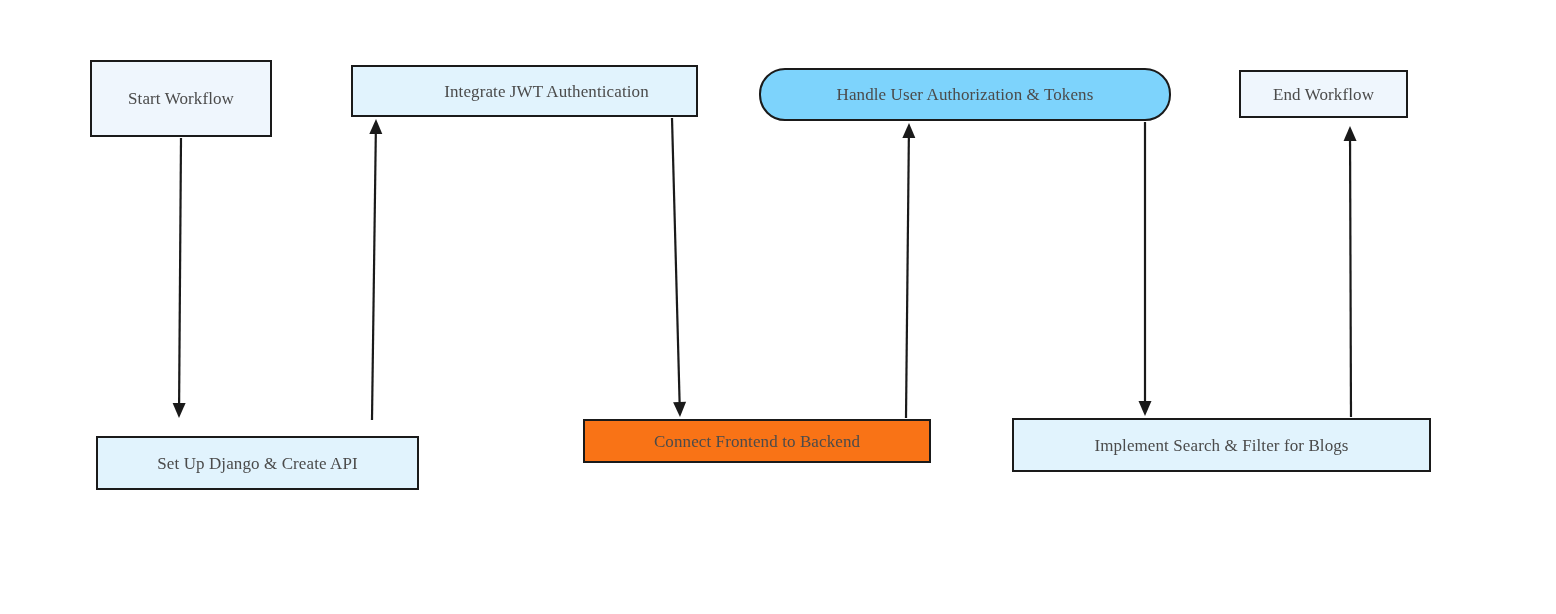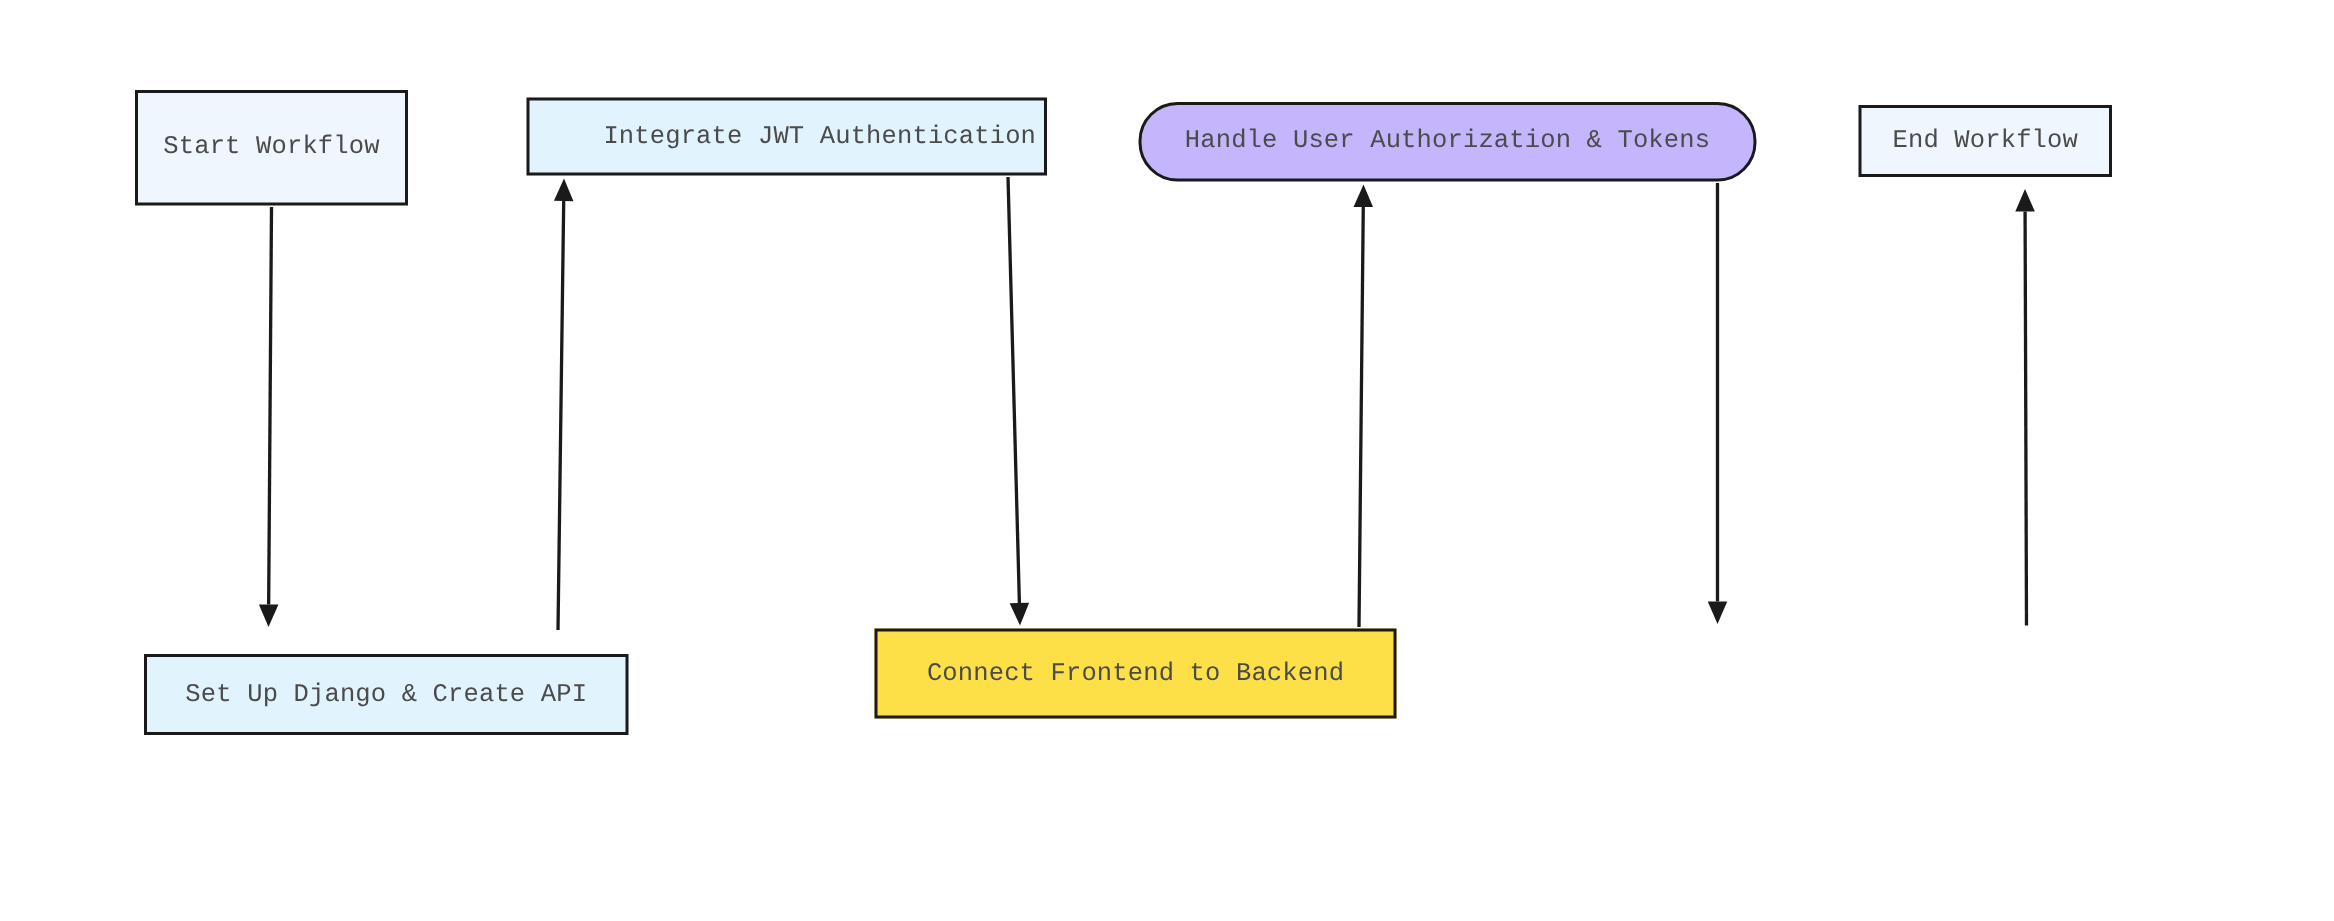--- a/index.html
+++ b/index.html
@@ -19,21 +19,21 @@
   }
   .node {
     position: absolute;
     box-sizing: border-box;
     border: 2px solid #84cc16;
     display: flex;
     align-items: center;
     justify-content: center;
     color: #4b4b4b;
     font-size: 17px;
-    font-family: Liberation Mono, monospace;
+    font-family: Liberation Serif, serif;
     letter-spacing: 0.1px;
     white-space: nowrap;
     z-index: 3;
   }
   .node-label {
     display: block;
     line-height: 1;
   }
   #edges {
     position: absolute;
@@ -77,30 +77,33 @@
     </svg>
 
   <div class="node" style="left: 90px; top: 60px; width: 182px; height: 77px; background: rgb(239, 246, 253); border-color: rgb(26, 26, 26); color: rgb(75, 75, 75);">
     <span class="node-label">Start Workflow</span>
   </div>
 
   <div class="node" style="left: 351px; top: 65px; width: 347px; height: 52px; background: rgb(225, 243, 253); border-color: rgb(26, 26, 26); color: rgb(75, 75, 75); padding-left: 44px;">
     <span class="node-label">Integrate JWT Authentication</span>
   </div>
 
-  <div class="node" style="left: 759px; top: 68px; width: 412px; height: 53px; background: #c4b5fd; border-color: rgb(26, 26, 26); color: rgb(75, 75, 75); border-radius: 26px;">
+  <div class="node" style="left: 759px; top: 68px; width: 412px; height: 53px; background: #7dd3fc; border-color: rgb(26, 26, 26); color: rgb(75, 75, 75); border-radius: 26px;">
     <span class="node-label">Handle User Authorization &amp; Tokens</span>
   </div>
 
   <div class="node" style="left: 1239px; top: 70px; width: 169px; height: 48px; background: rgb(239, 246, 253); border-color: rgb(26, 26, 26); color: rgb(75, 75, 75);">
     <span class="node-label">End Workflow</span>
   </div>
 
   <div class="node" style="left: 96px; top: 436px; width: 323px; height: 54px; background: rgb(225, 243, 253); border-color: rgb(26, 26, 26); color: rgb(75, 75, 75);">
     <span class="node-label">Set Up Django &amp; Create API</span>
   </div>
 
-  <div class="node" style="left: 583px; top: 419px; width: 348px; height: 60px; background: #fde047; border-color: rgb(26, 26, 26); color: rgb(75, 75, 75);">
+  <div class="node" style="left: 583px; top: 419px; width: 348px; height: 44px; background: #f97316; border-color: rgb(26, 26, 26); color: rgb(75, 75, 75);">
     <span class="node-label">Connect Frontend to Backend</span>
   </div>
 
+  <div class="node" style="left: 1012px; top: 418px; width: 419px; height: 54px; background: rgb(225, 243, 253); border-color: rgb(26, 26, 26); color: rgb(75, 75, 75);">
+    <span class="node-label">Implement Search &amp; Filter for Blogs</span>
+  </div>
 
 </div>
 
 </body></html>

